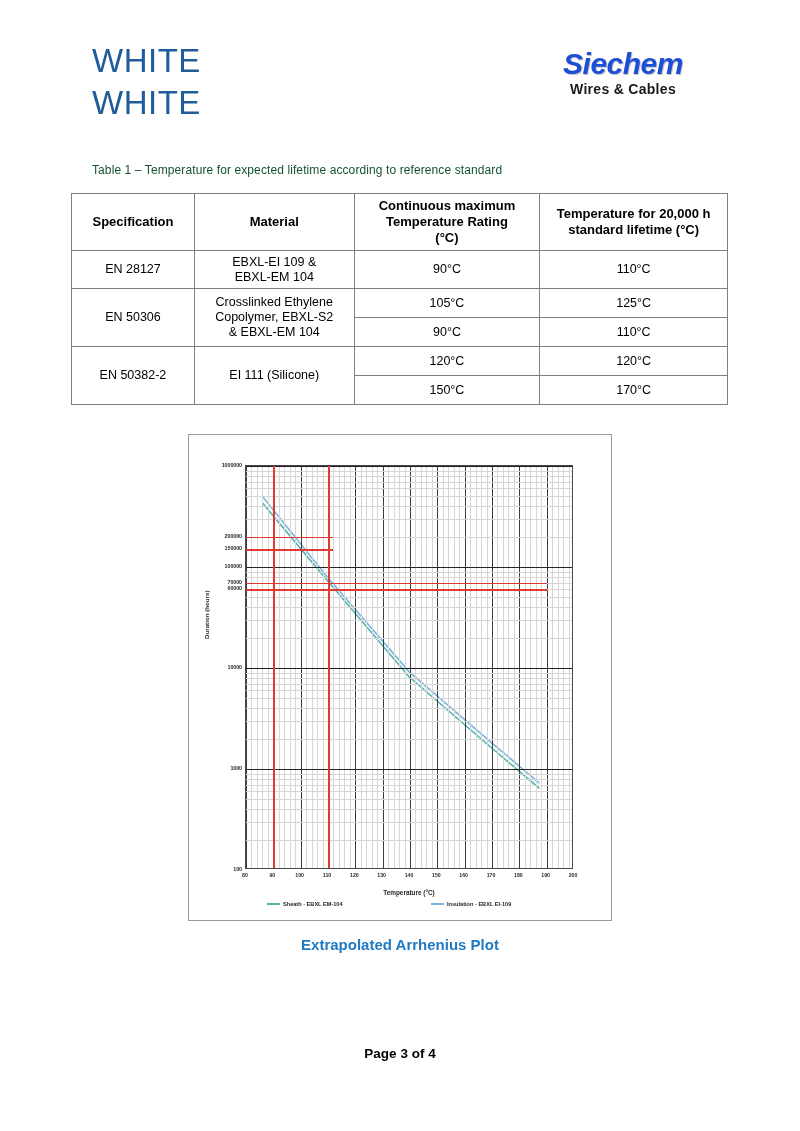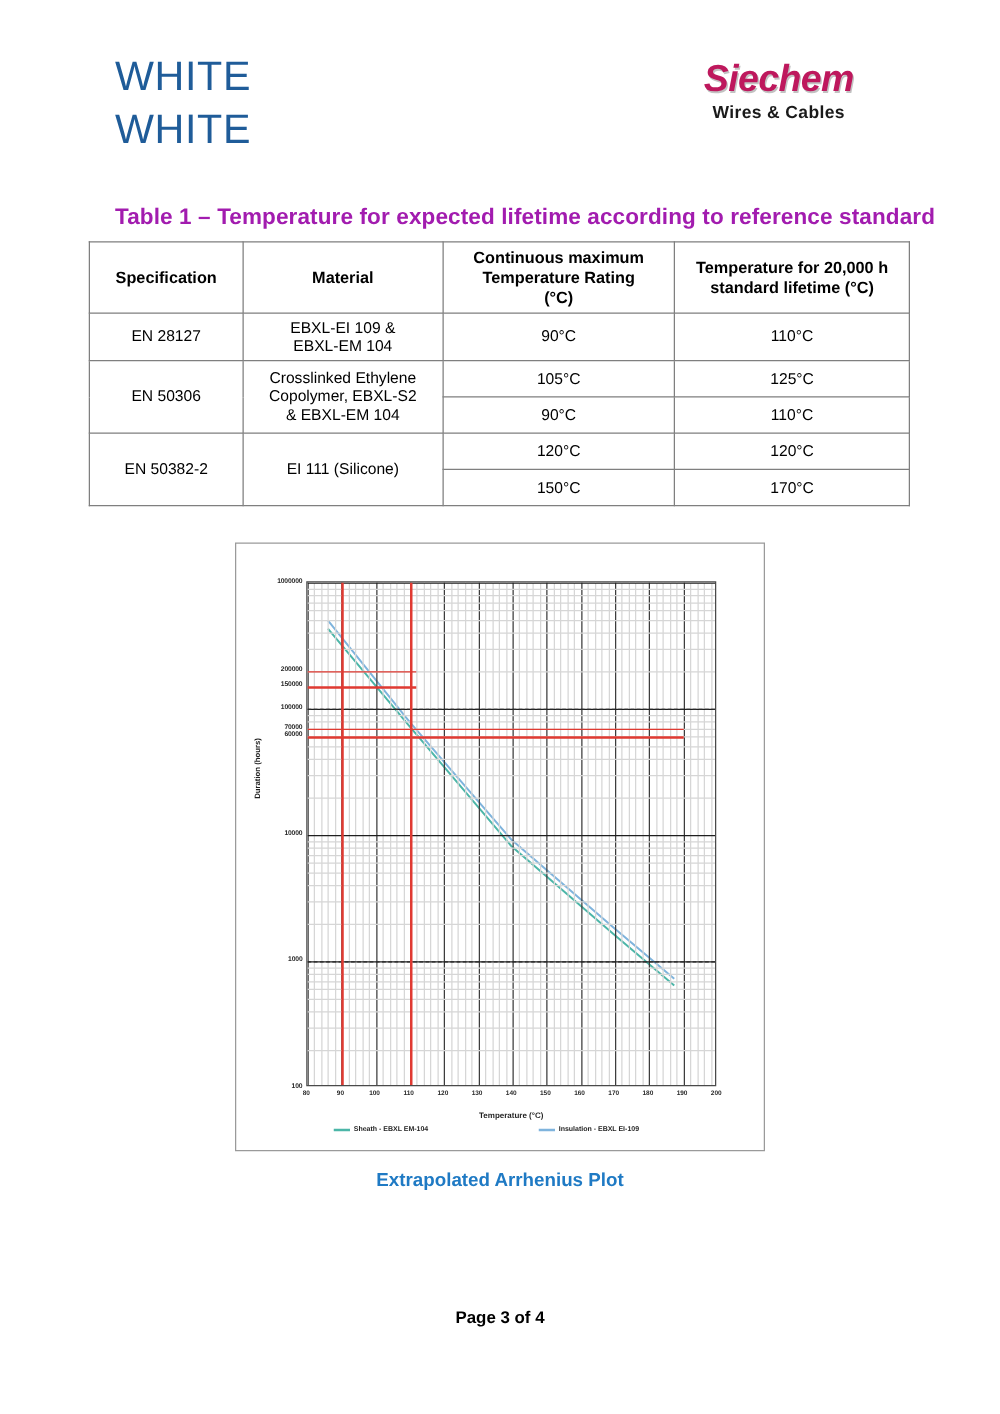--- a/index.html
+++ b/index.html
@@ -36,41 +36,41 @@
   .logo {
     position: absolute;
     right: 72px; top: 48px;
     text-align: center;
     width: 190px;
   }
   .logo-main {
     font-size: 30px;
     font-weight: bold;
     font-style: italic;
-    color: #be185d;
+    color: #1d4ed8;
     letter-spacing: -0.5px;
     line-height: 32px;
     text-shadow: 1px 1px 0 rgba(120,120,120,0.45);
   }
   .logo-sub {
     font-size: 14px;
     font-weight: bold;
     color: #1a1a1a;
     letter-spacing: 0.3px;
     line-height: 16px;
     margin-top: 1px;
   }
 
   
   .table-caption {
     position: absolute;
     left: 92px; top: 163px;
-    font-size: 18px;
-    font-weight: bold;
-    color: #a21caf;
+    font-size: 12px;
+    font-weight: normal;
+    color: #14532d;
     letter-spacing: 0.1px;
   }
 
   
   table.spec-table {
     position: absolute;
     left: 71px; top: 193px;
     width: 657px;
     border-collapse: collapse;
     font-size: 12.5px;

